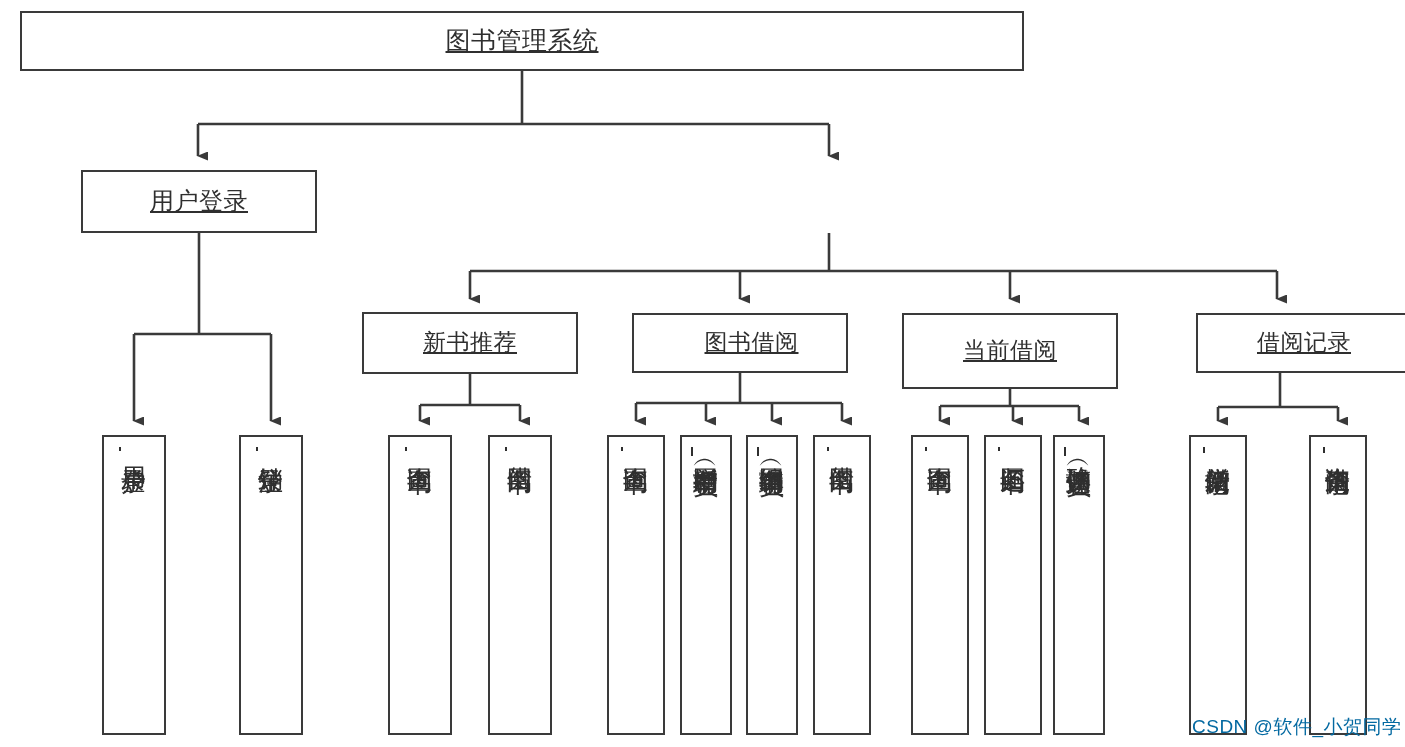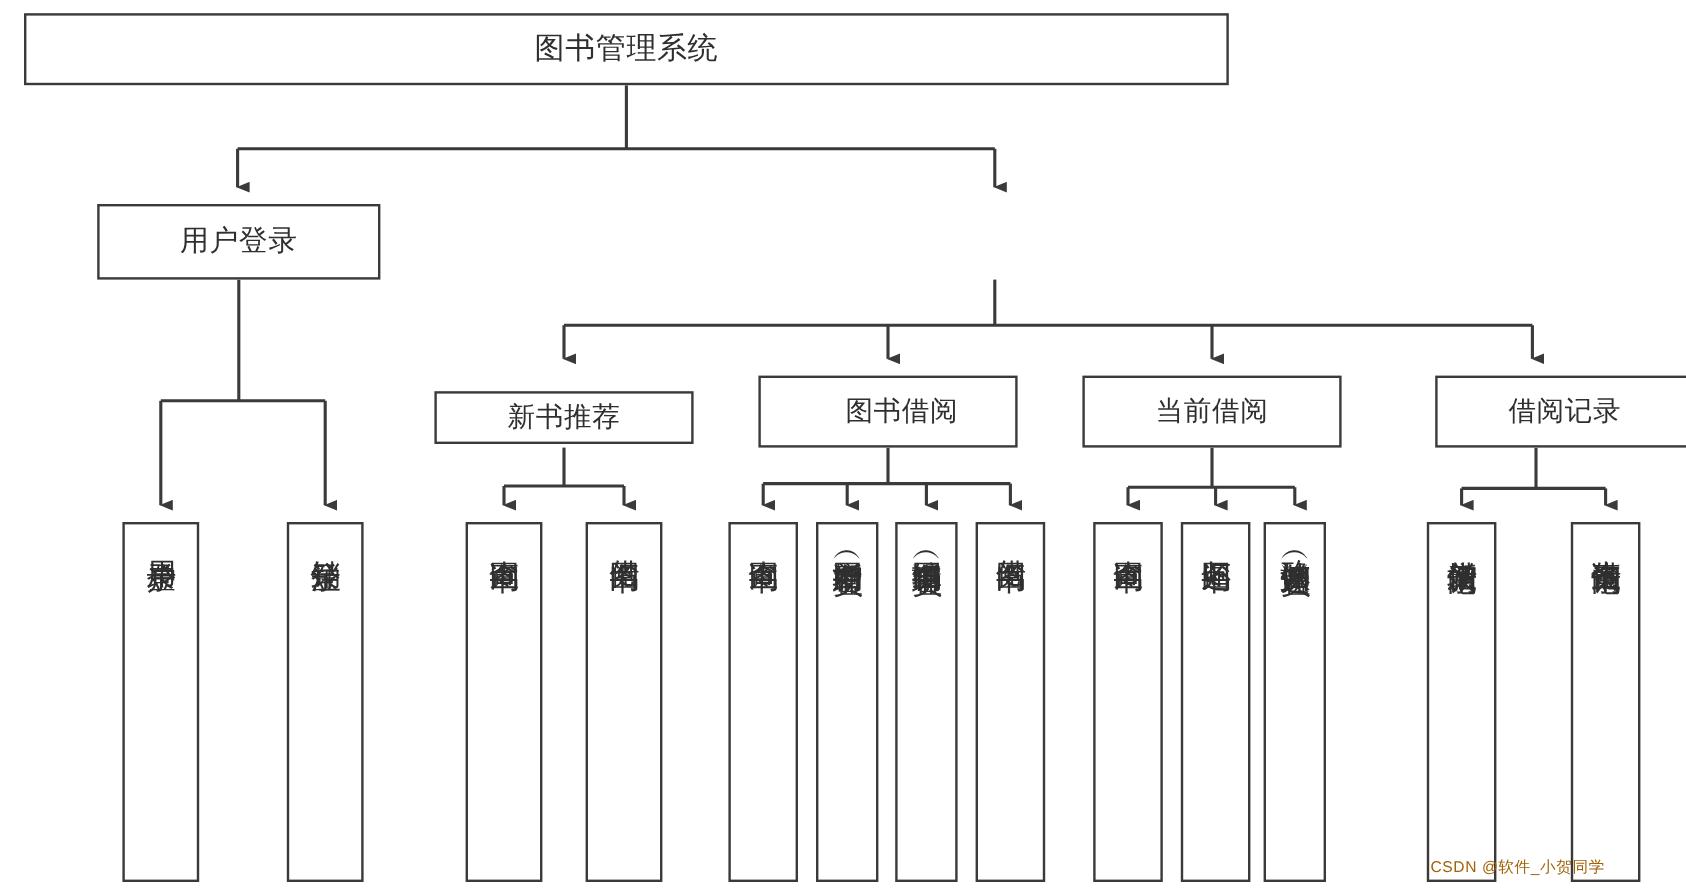--- a/index.html
+++ b/index.html
@@ -36,20 +36,21 @@
     justify-content: center;
     color: #2f2f2f;
     z-index: 2;
   }
   .node-label {
     display: block;
     text-align: center;
     line-height: 1.18;
     letter-spacing: 0.5px;
     white-space: nowrap;
+    text-decoration: underline;
   }
   .node.root .node-label {
     font-size: 25px;
   }
   .node.level1 .node-label {
     font-size: 24px;
   }
   .node.level2 .node-label {
     font-size: 23px;
   }
@@ -60,22 +61,22 @@
   .node.leaf .node-label {
     writing-mode: vertical-rl;
     text-orientation: upright;
     font-size: 25px;
     line-height: 1.12;
     letter-spacing: 1px;
     white-space: nowrap;
   }
   .watermark {
     position: absolute;
-    color: #a16207;
-    font-size: 13px;
+    color: #0369a1;
+    font-size: 19px;
     white-space: nowrap;
     z-index: 5;
     letter-spacing: 0.5px;
   }
 </style>
 </head>
 <body>
 
 <div id="diagram-canvas">
 
@@ -130,27 +131,27 @@
   </svg>
 
   <div class="node root" style="left:20px; top:11px; width:1004px; height:60px;">
     <span class="node-label">图书管理系统</span>
   </div>
 
   <div class="node level1" style="left:81px; top:170px; width:236px; height:63px;">
     <span class="node-label">用户登录</span>
   </div>
 
-  <div class="node level2" style="left:362px; top:326px; width:216px; height:44px;">
+  <div class="node level2" style="left:362px; top:312px; width:216px; height:62px;">
     <span class="node-label">新书推荐</span>
   </div>
   <div class="node level2" style="left:632px; top:313px; width:216px; height:60px;padding-left:23px;">
     <span class="node-label">图书借阅</span>
   </div>
-  <div class="node level2" style="left:902px; top:313px; width:216px; height:60px;align-items:center;">
+  <div class="node level2" style="left:902px; top:313px; width:216px; height:76px;align-items:center;">
     <span class="node-label">当前借阅</span>
   </div>
   <div class="node level2" style="left:1196px; top:313px; width:216px; height:60px;">
     <span class="node-label">借阅记录</span>
   </div>
 
   <div class="node leaf" style="left:102px; top:435px; width:64px; height:300px;">
     <span class="node-label">用户登录</span>
   </div>
   <div class="node leaf" style="left:239px; top:435px; width:64px; height:300px;">

